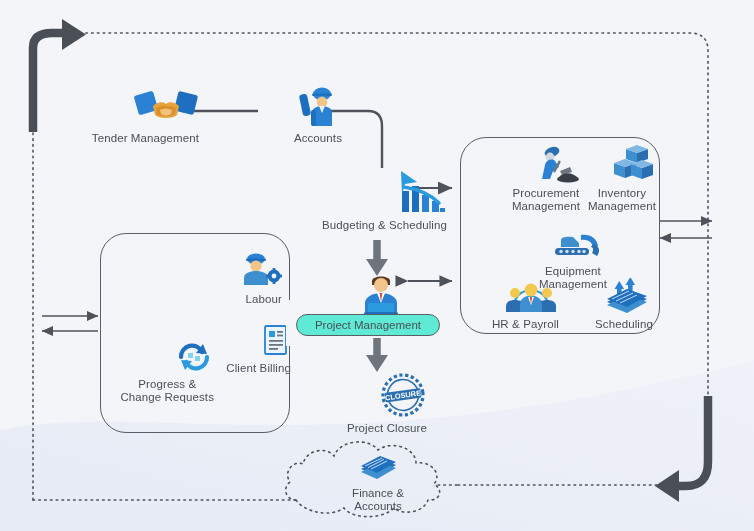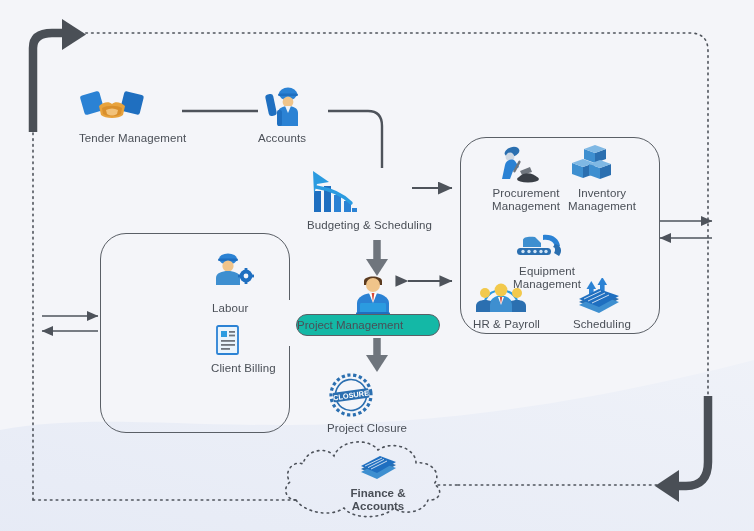--- a/index.html
+++ b/index.html
@@ -16,44 +16,44 @@
   }
   #bgsvg, #linksvg {
     position: absolute; left: 0; top: 0;
     width: 754px; height: 531px;
     pointer-events: none;
   }
   .node {
     position: absolute;
     display: flex;
     flex-direction: column;
-    align-items: flex-start;
+    align-items: flex-end;
     justify-content: flex-start;
     text-align: center;
   }
   .node .glyph {
     display: block;
     line-height: 0;
   }
   .node .cap {
     margin-top: 4px;
     font-size: 11.5px;
     color: #4a4f57;
     letter-spacing: .1px;
     line-height: 13px;
     white-space: pre-line;
   }
   .pillbox {
     position: absolute;
     border: 1.6px solid #5a5f66;
     border-radius: 14px;
-    background: #14b8a6;
+    background: #5eead4;
     display: flex;
     align-items: center;
-    justify-content: flex-start;
+    justify-content: center;
     font-size: 11.5px;
     color: #4a4f57;
     z-index: 6;
   }
   .panel {
     position: absolute;
     border: 1.7px solid #5a5f66;
     border-radius: 26px;
     background: transparent;
     z-index: 2;
@@ -223,39 +223,39 @@
           <circle cx="24" cy="23" r="20" fill="none" stroke="#2b6fb0" stroke-width="3.2" stroke-dasharray="3.2 2.6"></circle>
           <circle cx="24" cy="23" r="15.5" fill="none" stroke="#2b6fb0" stroke-width="1.6"></circle>
           <rect x="6" y="18.5" width="36" height="9.5" rx="1.4" fill="#2b6fb0"></rect>
           <text x="24" y="25.9" font-size="7.4" font-family="Liberation Sans, sans-serif" font-weight="bold" fill="#ffffff" text-anchor="middle">CLOSURE</text>
         </g>
       </svg>
     </span>
     <span class="cap">Project Closure</span>
   </div>
 
-  <div class="cloudcap" style="left:330px; top:455px; width:96px;font-weight:bold;">
+  <div class="cloudcap" style="left:330px; top:455px; width:96px;">
     <span class="glyph">
       <svg width="44" height="26" viewBox="0 0 44 26">
         <path d="M5,14 L24,4 L40,10 L21,21 Z" fill="#2b6fb0"></path>
         <path d="M5,17 L24,7 L40,13 L21,24 Z" fill="#3e8fd0"></path>
         <path d="M5,11 L24,1 L40,7 L21,18 Z" fill="#1f6fc0"></path>
         <g stroke="#dce8f5" stroke-width="0.9" fill="none">
           <path d="M9,11 L26,3"></path>
             <path d="M12,12.6 L28,4.4"></path>
             <path d="M15,14 L31,6"></path>
         </g>
       </svg>
     </span>
     <span class="cap">Finance &amp;
 Accounts</span>
   </div>
 
 
-  <div class="node" style="left:212px; top:253px; width:70px;gap:9px;">
+  <div class="node" style="left:212px; top:253px; width:70px;">
     <span class="glyph">
       <svg width="42" height="36" viewBox="0 0 42 36">
         <ellipse cx="16" cy="6" rx="9" ry="5.6" fill="#2b82d4"></ellipse>
         <rect x="6" y="5.6" width="20" height="2.4" rx="1.2" fill="#1f6fc0"></rect>
         <circle cx="16" cy="13" r="5.6" fill="#f0c48a"></circle>
         <path d="M4,32 L4,25 C4,20 10,18 16,18 C22,18 28,20 28,25 L28,32 Z" fill="#3e8fd0"></path>
         <g fill="#1f6fc0" transform="translate(28,17)">
           <circle cx="6" cy="6" r="6.4"></circle>
           <g>
             <rect x="4.6" y="-2" width="2.8" height="4"></rect>
@@ -263,20 +263,34 @@
             <rect x="-2" y="4.6" width="4" height="2.8"></rect>
             <rect x="10" y="4.6" width="4" height="2.8"></rect>
           </g>
           <circle cx="6" cy="6" r="2.4" fill="#f4f5f9"></circle>
         </g>
       </svg>
     </span>
     <span class="cap">Labour</span>
   </div>
 
+  <div class="node" style="left:104px; top:340px; width:110px;">
+    <span class="glyph">
+      <svg width="40" height="34" viewBox="0 0 40 34">
+        <path d="M7,17 A11,11 0 0 1 28,12" stroke="#1f6fc0" stroke-width="4.2" fill="none" stroke-linecap="round"></path>
+        <polygon points="29,4 33,14 22,13" fill="#1f6fc0"></polygon>
+        <path d="M33,17 A11,11 0 0 1 12,22" stroke="#2b9be0" stroke-width="4.2" fill="none" stroke-linecap="round"></path>
+        <polygon points="11,30 7,20 18,21" fill="#2b9be0"></polygon>
+        <rect x="14" y="13" width="5" height="5" fill="#7fd3f0"></rect>
+        <rect x="21" y="16" width="5" height="5" fill="#7fd3f0"></rect>
+      </svg>
+    </span>
+    <span class="cap">Progress &amp;
+Change Requests</span>
+  </div>
 
   <div class="node" style="left:211px; top:324px; width:80px;">
     <span class="glyph">
       <svg width="32" height="34" viewBox="0 0 32 34">
         <rect x="6" y="2" width="21" height="28" rx="1.6" fill="#eaf4fc" stroke="#2b82d4" stroke-width="1.8"></rect>
         <rect x="10" y="7" width="6" height="6" fill="#2b9be0"></rect>
         <rect x="18" y="7" width="6" height="1.8" fill="#6f757d"></rect>
         <rect x="18" y="10.6" width="6" height="1.8" fill="#6f757d"></rect>
         <rect x="10" y="16" width="14" height="1.8" fill="#6f757d"></rect>
         <rect x="10" y="20" width="14" height="1.8" fill="#6f757d"></rect>

